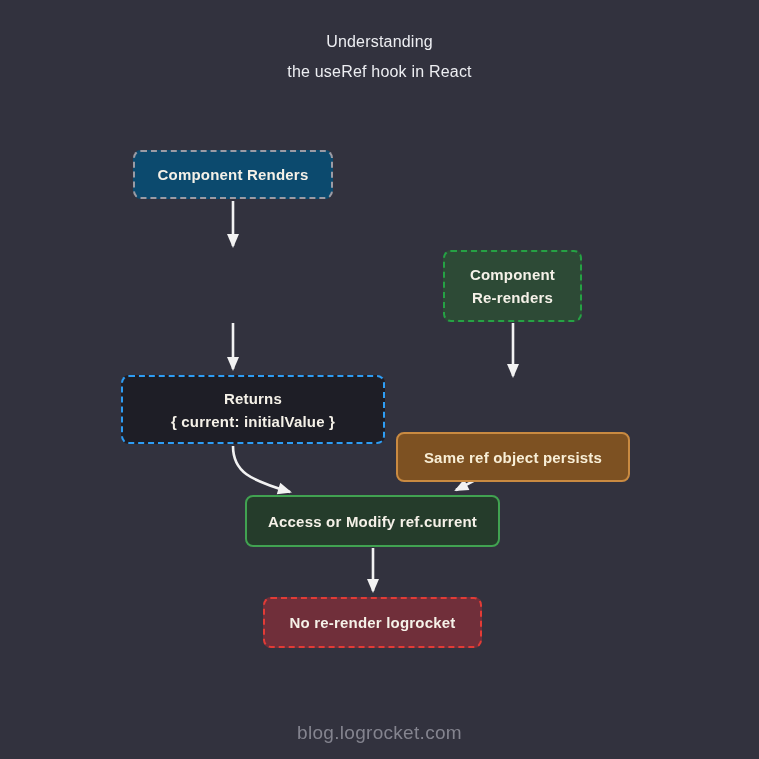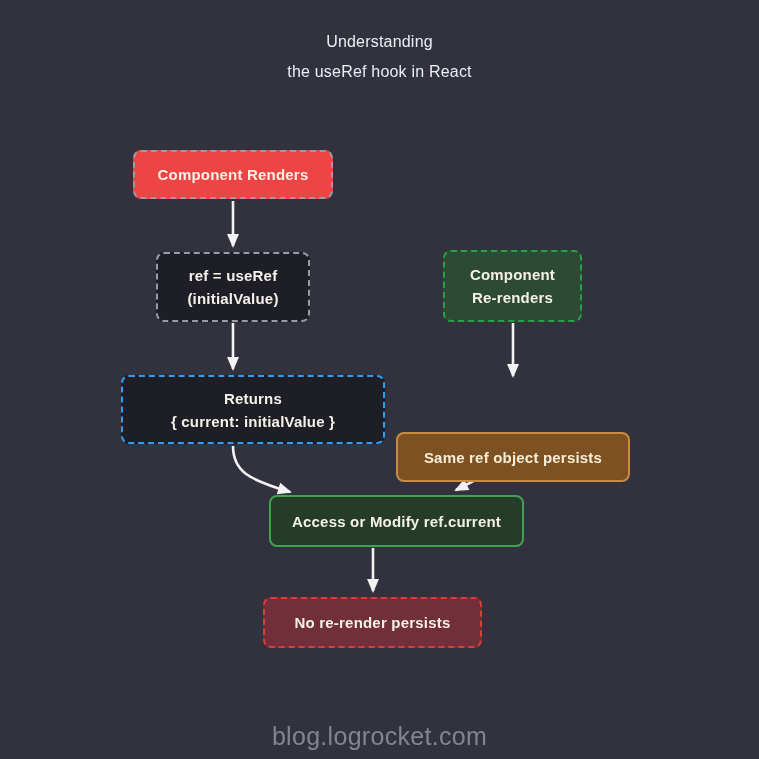--- a/index.html
+++ b/index.html
@@ -56,28 +56,28 @@
     line-height:23px;
     color:#f5f1e8;
     letter-spacing:.2px;
   }
   .node-label{white-space:pre-line;}
   .node-component-renders {left:133px;top:150px;width:200px;height:49px;}
   .node-useref-call       {left:156px;top:252px;width:154px;height:70px;}
   .node-returns-object    {left:121px;top:375px;width:264px;height:69px;}
   .node-component-rerenders{left:443px;top:250px;width:139px;height:72px;}
   .node-same-ref-persists {left:396px;top:384px;width:234px;height:50px;margin-top:48px;}
-  .node-access-modify     {left:245px;top:495px;width:255px;height:52px;margin-left:24px;}
+  .node-access-modify     {left:245px;top:495px;width:255px;height:52px;}
   .node-no-rerender       {left:263px;top:597px;width:219px;height:51px;}
   .footer{
     position:absolute;
     top:722px;left:0;width:100%;
     text-align:center;
     color:var(--footer-text);
-    font-size:25px;
+    font-size:19px;
     letter-spacing:.3px;
   }
 </style>
 </head>
 <body>
 
 <div class="canvas">
 
   <div class="title">Understanding
 the useRef hook in React</div>
@@ -89,46 +89,42 @@
       </marker>
     </defs>
     <path class="edge" d="M233,201 L233,246" marker-end="url(#ah)"></path>
     <path class="edge" d="M233,323 L233,369" marker-end="url(#ah)"></path>
     <path class="edge" d="M233,446 C233,472 250,480 290,492" marker-end="url(#ah)"></path>
     <path class="edge" d="M513,323 L513,376" marker-end="url(#ah)"></path>
     <path class="edge" d="M513,435 C513,461 496,470 456,490" marker-end="url(#ah)"></path>
     <path class="edge" d="M373,548 L373,591" marker-end="url(#ah)"></path>
   </svg>
 
-  <div class="node node-component-renders" style="background: #ef4444; border-color: rgb(155, 155, 164); border-style: dashed; color: rgb(245, 241, 232);">
+  <div class="node node-component-renders" style="background: #0c4a6e; border-color: rgb(155, 155, 164); border-style: dashed; color: rgb(245, 241, 232);">
     <span class="node-label">Component Renders</span>
   </div>
 
-  <div class="node node-useref-call" style="background: rgb(30, 30, 38); border-color: rgb(155, 155, 164); border-style: dashed; color: rgb(245, 241, 232);">
-    <span class="node-label">ref = useRef
-(initialValue)</span>
-  </div>
 
   <div class="node node-returns-object" style="background: rgb(30, 30, 38); border-color: rgb(46, 157, 244); border-style: dashed; color: rgb(245, 241, 232);">
     <span class="node-label">Returns
 { current: initialValue }</span>
   </div>
 
   <div class="node node-component-rerenders" style="background: rgb(45, 74, 54); border-color: rgb(37, 162, 68); border-style: dashed; color: rgb(245, 241, 232);">
     <span class="node-label">Component
 Re-renders</span>
   </div>
 
   <div class="node node-same-ref-persists" style="background: rgb(125, 81, 34); border-color: rgb(201, 138, 65); border-style: solid; color: rgb(248, 238, 214);">
     <span class="node-label">Same ref object persists</span>
   </div>
 
   <div class="node node-access-modify" style="background: rgb(37, 60, 43); border-color: rgb(65, 162, 81); border-style: solid; color: rgb(245, 241, 232);">
     <span class="node-label">Access or Modify ref.current</span>
   </div>
 
   <div class="node node-no-rerender" style="background: rgb(112, 47, 58); border-color: rgb(226, 59, 54); border-style: dashed; color: rgb(245, 241, 232);">
-    <span class="node-label">No re-render persists</span>
+    <span class="node-label">No re-render logrocket</span>
   </div>
 
   <div class="footer">blog.logrocket.com</div>
 
 </div>
 
 </body></html>

